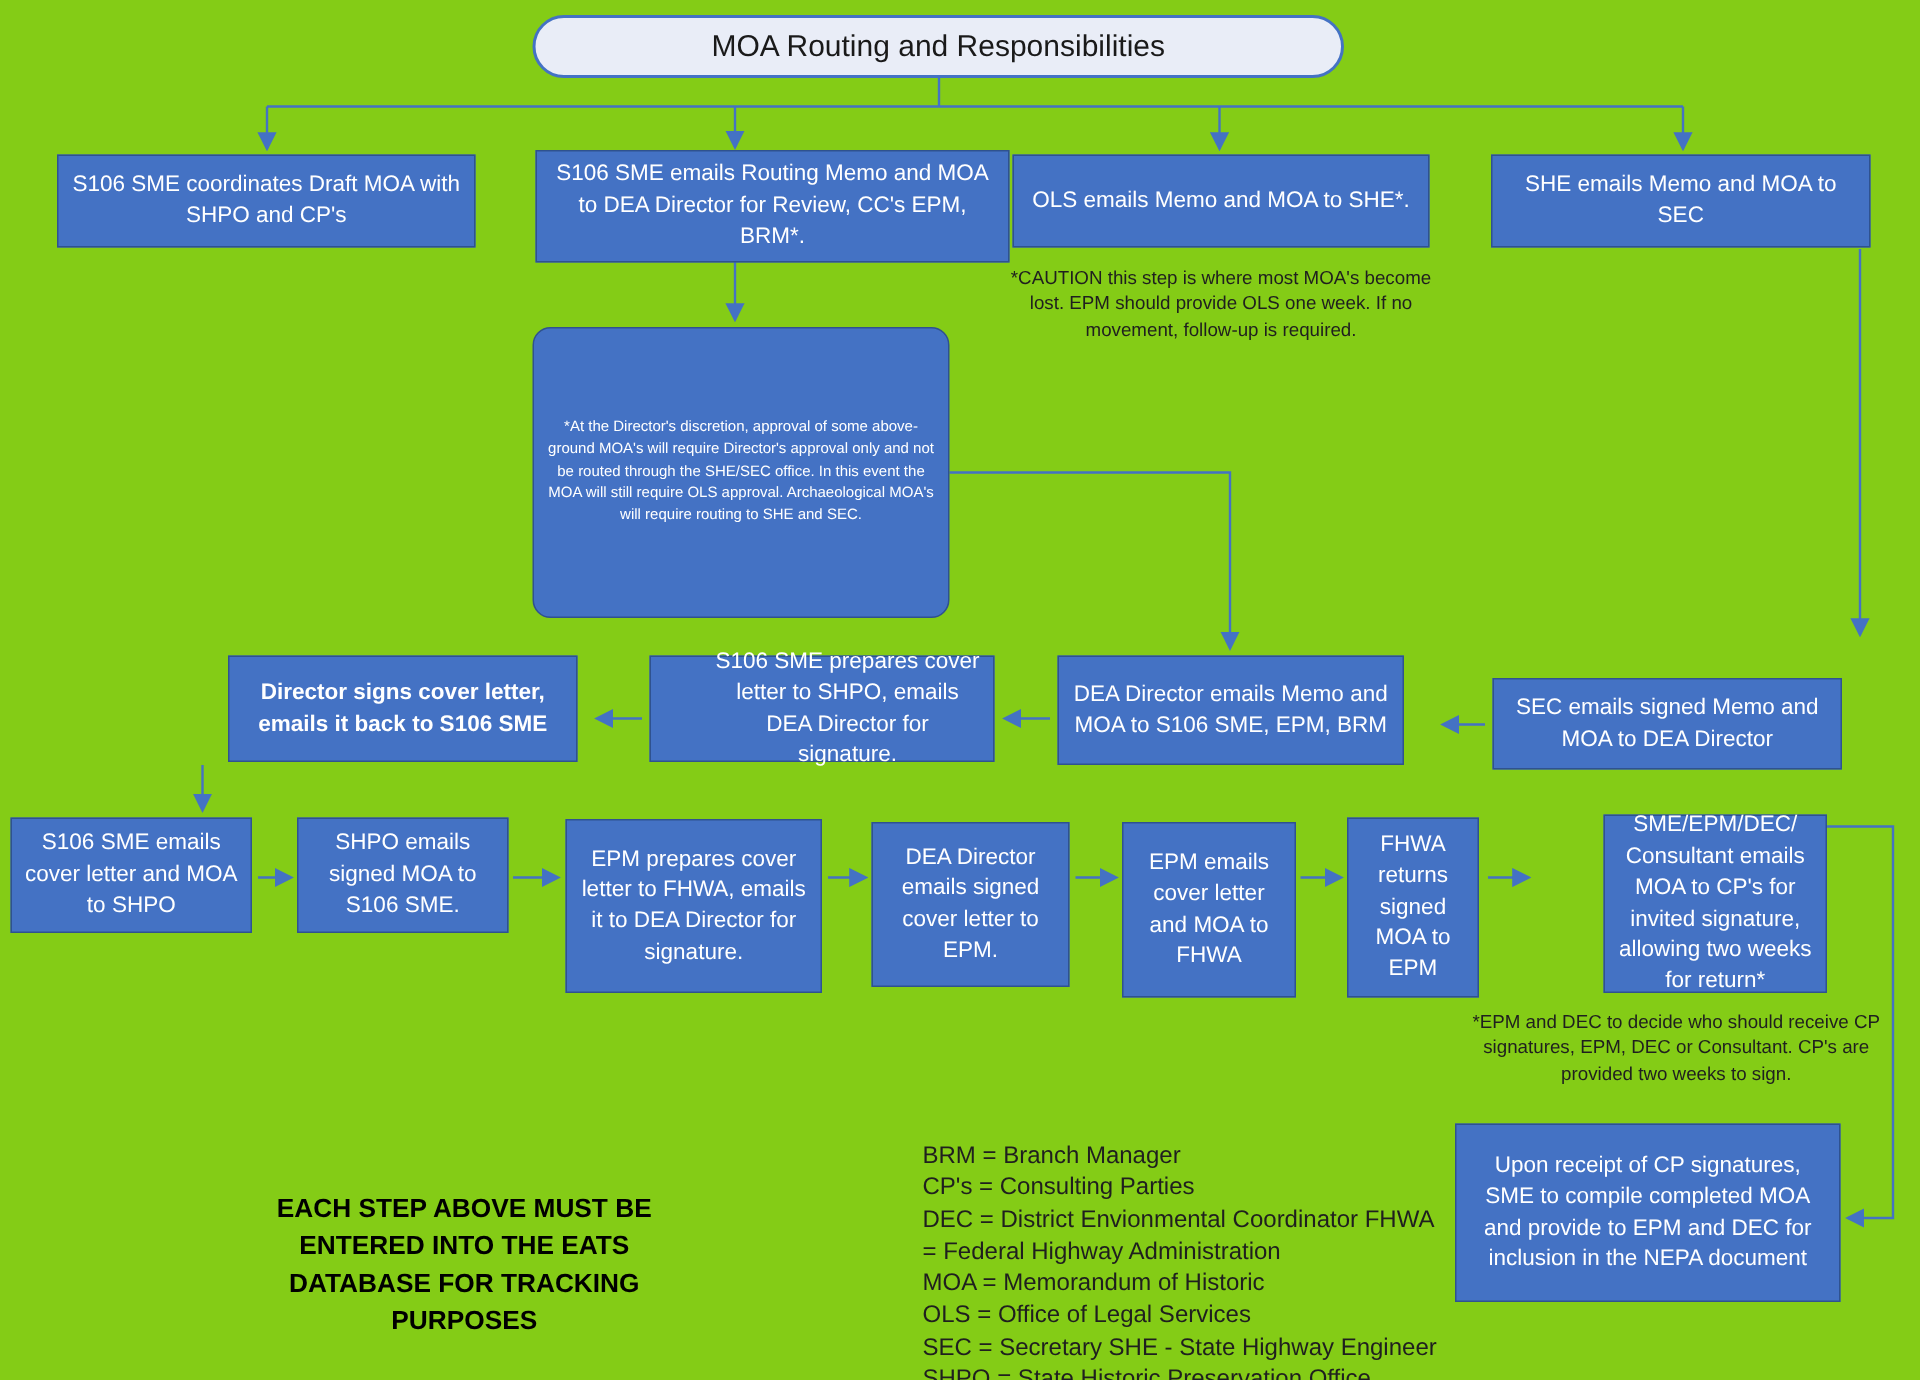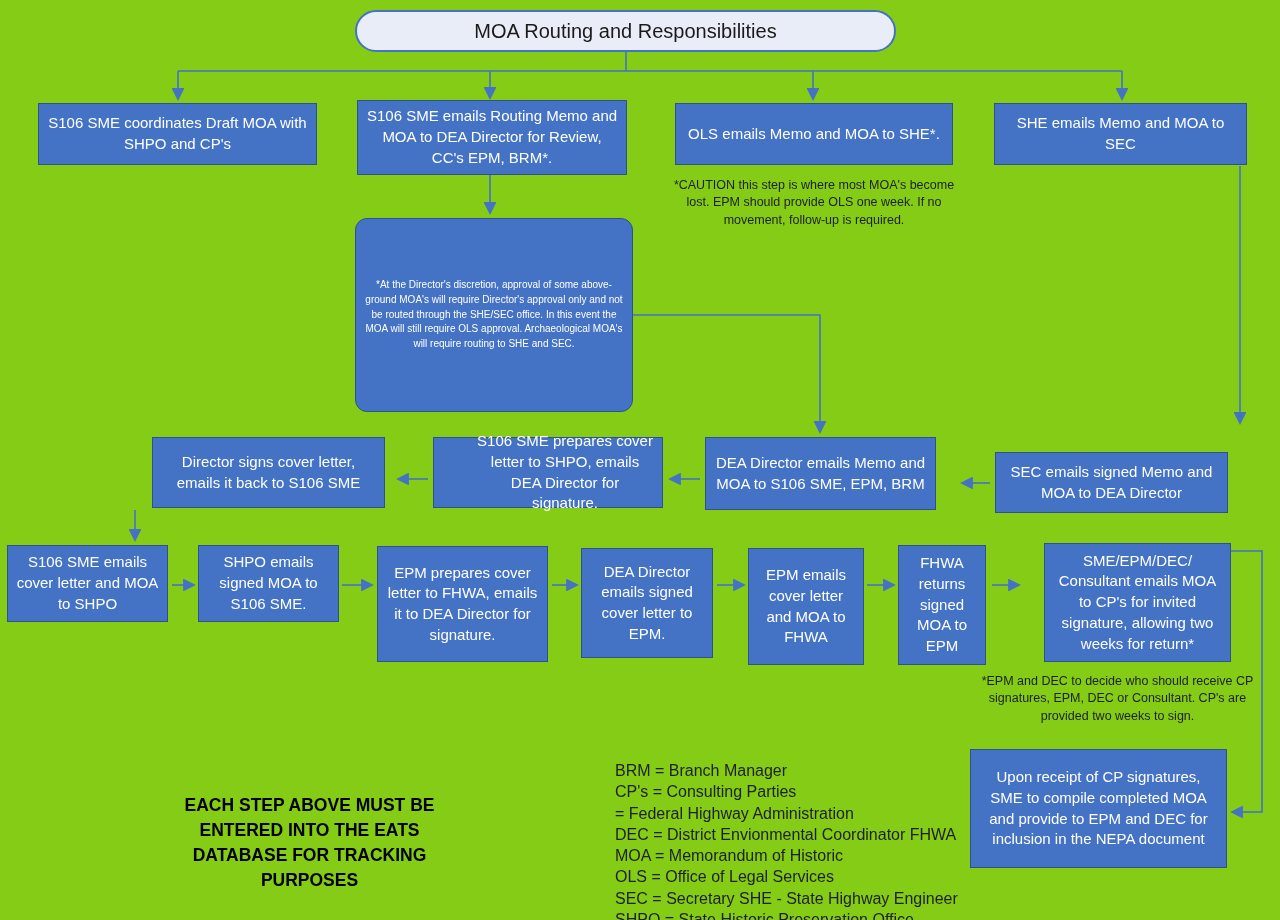--- a/index.html
+++ b/index.html
@@ -76,52 +76,52 @@
       <path d="M717,585 H744" marker-end="url(#arr)"></path>
       <path d="M867,585 H894" marker-end="url(#arr)"></path>
       <path d="M992,585 H1019" marker-end="url(#arr)"></path>
       <path d="M1210,551 H1262 V812 H1232" marker-end="url(#arr)"></path>
     </g>
   </svg>
 
   <div class="title-pill">MOA Routing and Responsibilities</div>
 
   <div class="node" style="left:38px;top:103px;width:279px;height:62px;">S106 SME coordinates Draft MOA with SHPO and CP's</div>
-  <div class="node" style="left:357px;top:100px;width:270px;height:75px;">S106 SME emails Routing Memo and MOA to DEA Director for Review, CC's EPM, BRM*.</div>
+  <div class="node" style="left:357px;top:100px;width:316px;height:75px;">S106 SME emails Routing Memo and MOA to DEA Director for Review, CC's EPM, BRM*.</div>
   <div class="node" style="left:675px;top:103px;width:278px;height:62px;">OLS emails Memo and MOA to SHE*.</div>
   <div class="node" style="left:994px;top:103px;width:253px;height:62px;">SHE emails Memo and MOA to SEC</div>
 
   <div class="note" style="left:668px;top:177px;width:292px;">*CAUTION this step is where most MOA's become lost. EPM should provide OLS one week. If no movement, follow-up is required.</div>
 
   <div class="node big-note" style="left:355px;top:218px;width:278px;height:194px;">*At the Director's discretion, approval of some above-ground MOA's will require Director's approval only and not be routed through the SHE/SEC office. In this event the MOA will still require OLS approval. Archaeological MOA's will require routing to SHE and SEC.</div>
 
-  <div class="node" style="left:152px;top:437px;width:233px;height:71px;">Director signs cover letter, emails it back to S106 SME</div>
+  <div class="node" style="left:152px;top:437px;width:233px;height:71px;font-weight:bold;">Director signs cover letter, emails it back to S106 SME</div>
   <div class="node" style="left:433px;top:437px;width:230px;height:71px;padding-left:42px;">S106 SME prepares cover letter to SHPO, emails DEA Director for signature.</div>
   <div class="node" style="left:705px;top:437px;width:231px;height:73px;">DEA Director emails Memo and MOA to S106 SME, EPM, BRM</div>
   <div class="node" style="left:995px;top:452px;width:233px;height:61px;">SEC emails signed Memo and MOA to DEA Director</div>
 
   <div class="node" style="left:7px;top:545px;width:161px;height:77px;">S106 SME emails cover letter and MOA to SHPO</div>
   <div class="node" style="left:198px;top:545px;width:141px;height:77px;">SHPO emails signed MOA to S106 SME.</div>
   <div class="node" style="left:377px;top:546px;width:171px;height:116px;">EPM prepares cover letter to FHWA, emails it to DEA Director for signature.</div>
   <div class="node" style="left:581px;top:548px;width:132px;height:110px;">DEA Director emails signed cover letter to EPM.</div>
   <div class="node" style="left:748px;top:548px;width:116px;height:117px;">EPM emails cover letter and MOA to FHWA</div>
   <div class="node" style="left:898px;top:545px;width:88px;height:120px;">FHWA returns signed MOA to EPM</div>
-  <div class="node" style="left:1044px;top:543px;width:187px;height:119px;">SME/EPM/DEC/ Consultant emails MOA to CP's for invited signature, allowing two weeks for return*</div>
+  <div class="node" style="left:1069px;top:543px;width:149px;height:119px;">SME/EPM/DEC/ Consultant emails MOA to CP's for invited signature, allowing two weeks for return*</div>
 
   <div class="note" style="left:975px;top:673px;width:285px;">*EPM and DEC to decide who should receive CP signatures, EPM, DEC or Consultant. CP's are provided two weeks to sign.</div>
 
   <div class="node" style="left:970px;top:749px;width:257px;height:119px;">Upon receipt of CP signatures, SME to compile completed MOA and provide to EPM and DEC for inclusion in the NEPA document</div>
 
   <div class="eats">EACH STEP ABOVE MUST BE ENTERED INTO THE EATS DATABASE FOR TRACKING PURPOSES</div>
 
   <div class="legend">
     <span>BRM = Branch Manager</span>
     <span>CP's = Consulting Parties</span>
+    <span>DEC = District Envionmental Coordinator FHWA</span>
     <span>= Federal Highway Administration</span>
-    <span>DEC = District Envionmental Coordinator FHWA</span>
     <span>MOA = Memorandum of Historic</span>
     <span>OLS = Office of Legal Services</span>
     <span>SEC = Secretary SHE - State Highway Engineer</span>
     <span>SHPO = State Historic Preservation Office</span>
     <span>SME = Subject Matter Expert</span>
   </div>
 
 </div>
 
 </body></html>

